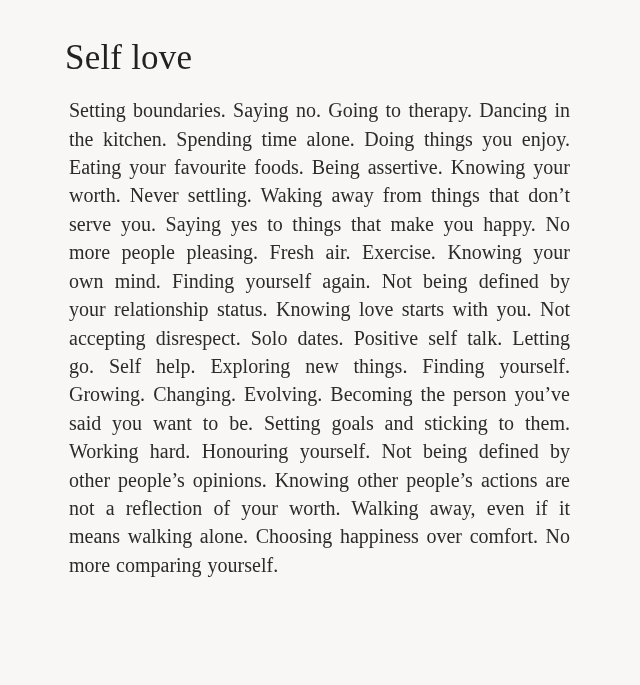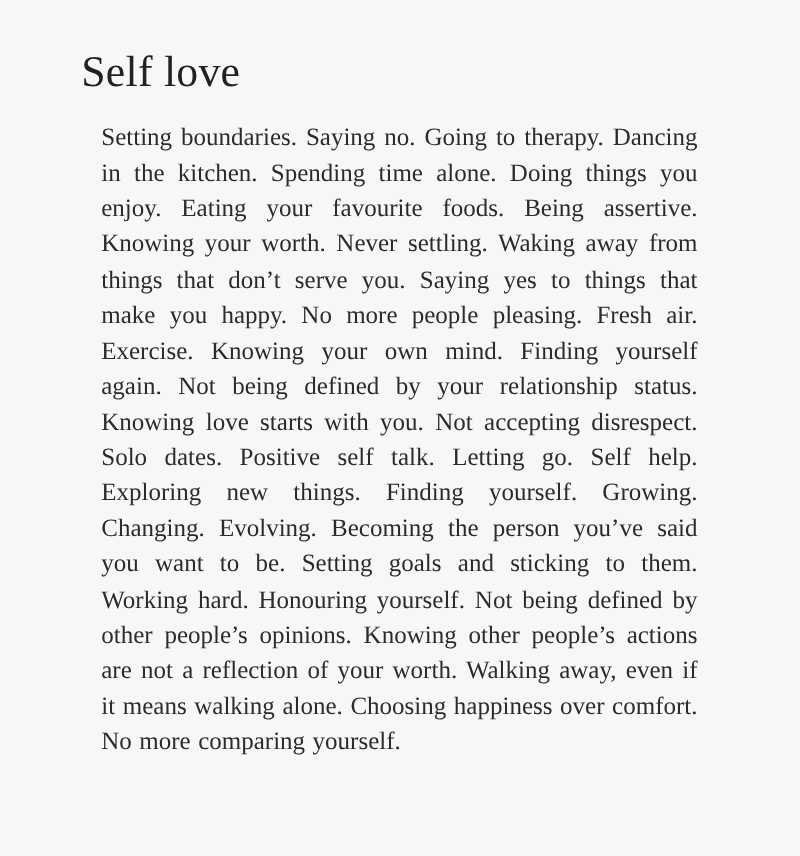--- a/index.html
+++ b/index.html
@@ -30,21 +30,21 @@
       margin: 0 0 18px 0;
       line-height: 1.15;
     }
     .body-text {
       font-size: 20px;
       line-height: 28.4px;
       text-align: justify;
       text-justify: inter-word;
       word-spacing: 1px;
       color: #2b2b2b;
-      margin: 16px;
+      margin: 4px;
     }
   </style>
 </head>
 <body>
 
 <div class="page">
   <h1 class="title">Self love</h1>
   <p class="body-text">Setting boundaries. Saying no. Going to therapy. Dancing in the kitchen. Spending time alone. Doing things you enjoy. Eating your favourite foods. Being assertive. Knowing your worth. Never settling. Waking away from things that don’t serve you. Saying yes to things that make you happy. No more people pleasing. Fresh air. Exercise. Knowing your own mind. Finding yourself again. Not being defined by your relationship status. Knowing love starts with you. Not accepting disrespect. Solo dates. Positive self talk. Letting go. Self help. Exploring new things. Finding yourself. Growing. Changing. Evolving. Becoming the person you’ve said you want to be. Setting goals and sticking to them. Working hard. Honouring yourself. Not being defined by other people’s opinions. Knowing other people’s actions are not a reflection of your worth. Walking away, even if it means walking alone. Choosing happiness over comfort. No more comparing yourself.</p>
 </div>
 

